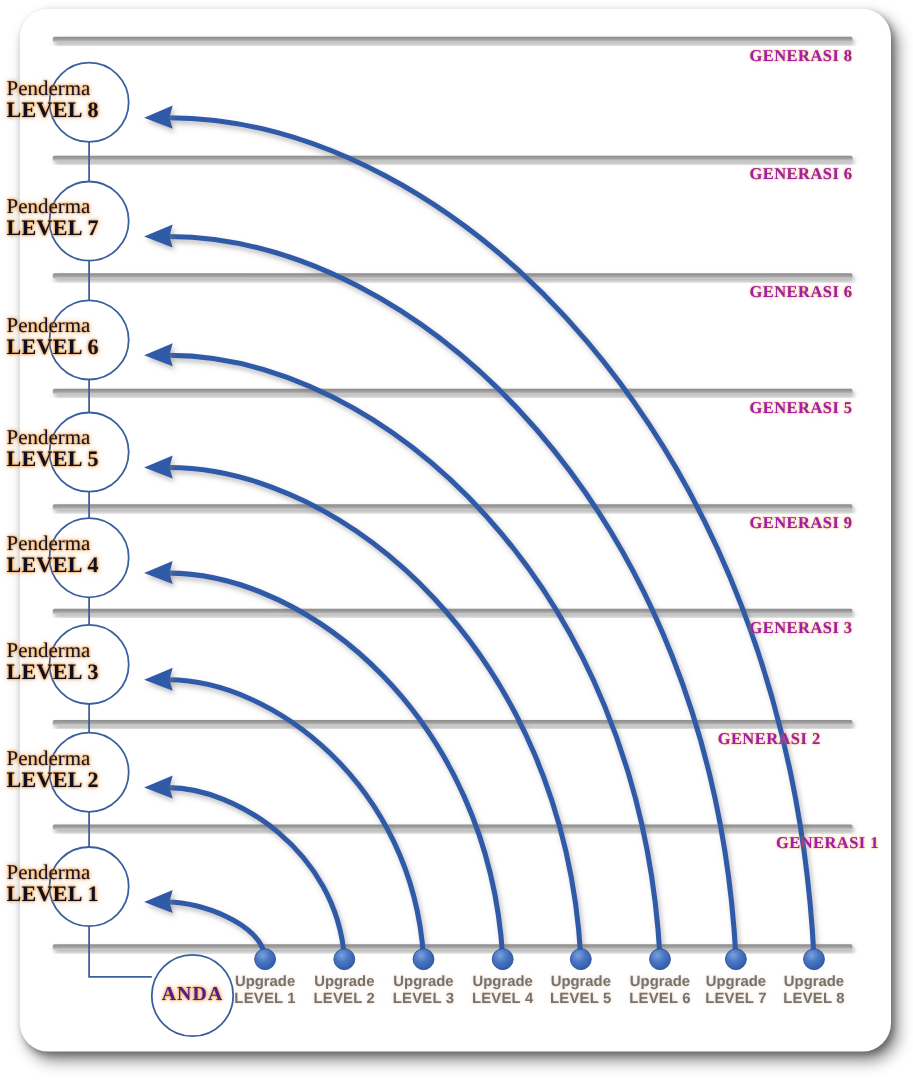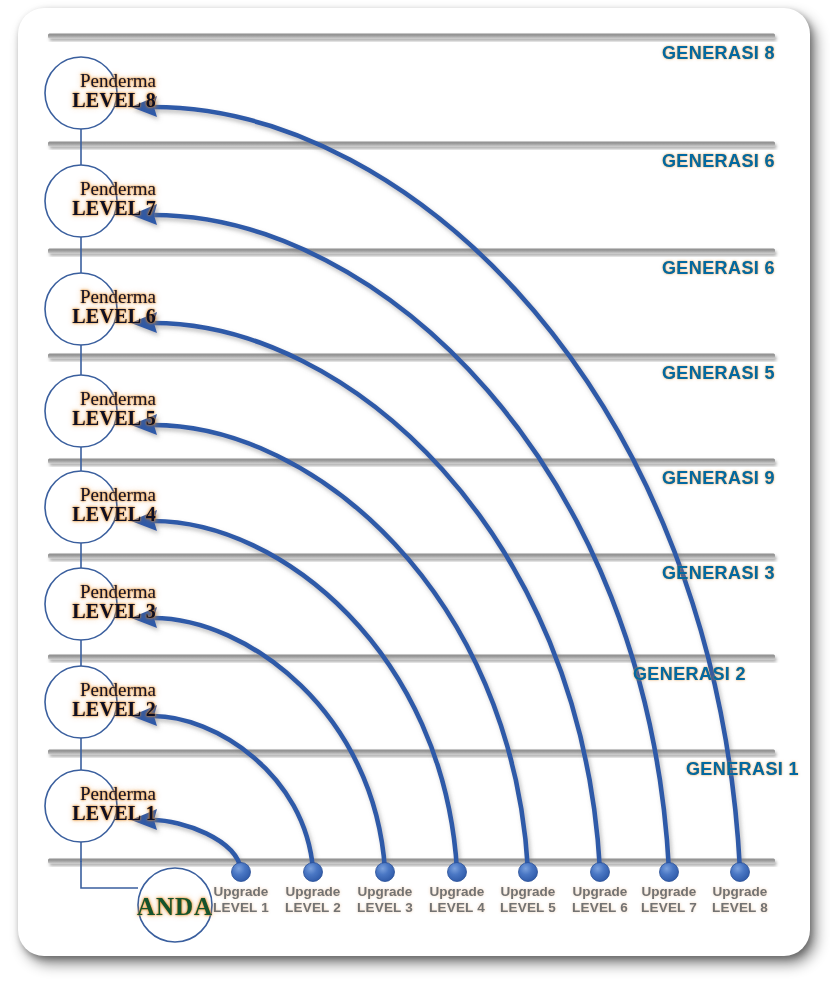--- a/index.html
+++ b/index.html
@@ -41,34 +41,34 @@
     top: 0;
     width: 830px;
     height: 982px;
     overflow: visible;
   }
 
   
   .gen-label {
     position: absolute;
     text-align: right;
-    font-family: Liberation Sans, sans-serif;
-    font-size: 18px;
+    font-family: Liberation Serif, serif;
+    font-size: 15px;
     font-weight: 600;
     letter-spacing: 0.4px;
-    color: #0369a1;
+    color: #a21caf;
     text-shadow: 0 0 3px rgba(226,140,40,0.55),
                  0 0 1px rgba(226,140,40,0.75);
     white-space: nowrap;
   }
 
   .node-label {
     position: absolute;
     width: 150px;
-    text-align: right;
+    text-align: left;
     line-height: 1.02;
     white-space: nowrap;
     text-shadow: 0 0 3px rgba(230,136,30,0.85),
                  0 0 1.5px rgba(230,136,30,0.95),
                  0 0 6px rgba(230,136,30,0.45);
   }
   .node-label .t1 {
     display: block;
     font-family: "Liberation Serif", serif;
     font-size: 19px;
@@ -82,24 +82,24 @@
     font-weight: 700;
     color: #0d0f24;
     letter-spacing: 0.3px;
   }
 
   .anda-label {
     position: absolute;
     width: 120px;
     text-align: center;
     font-family: "Liberation Serif", serif;
-    font-size: 25px;
+    font-size: 18px;
     font-weight: 700;
     letter-spacing: 1px;
-    color: #14532d;
+    color: #4c1d95;
     text-shadow: 0 0 3px rgba(230,136,30,0.85),
                  0 0 1.5px rgba(230,136,30,0.95),
                  0 0 6px rgba(230,136,30,0.45);
     white-space: nowrap;
   }
 
   .upg-label {
     position: absolute;
     width: 92px;
     text-align: center;

